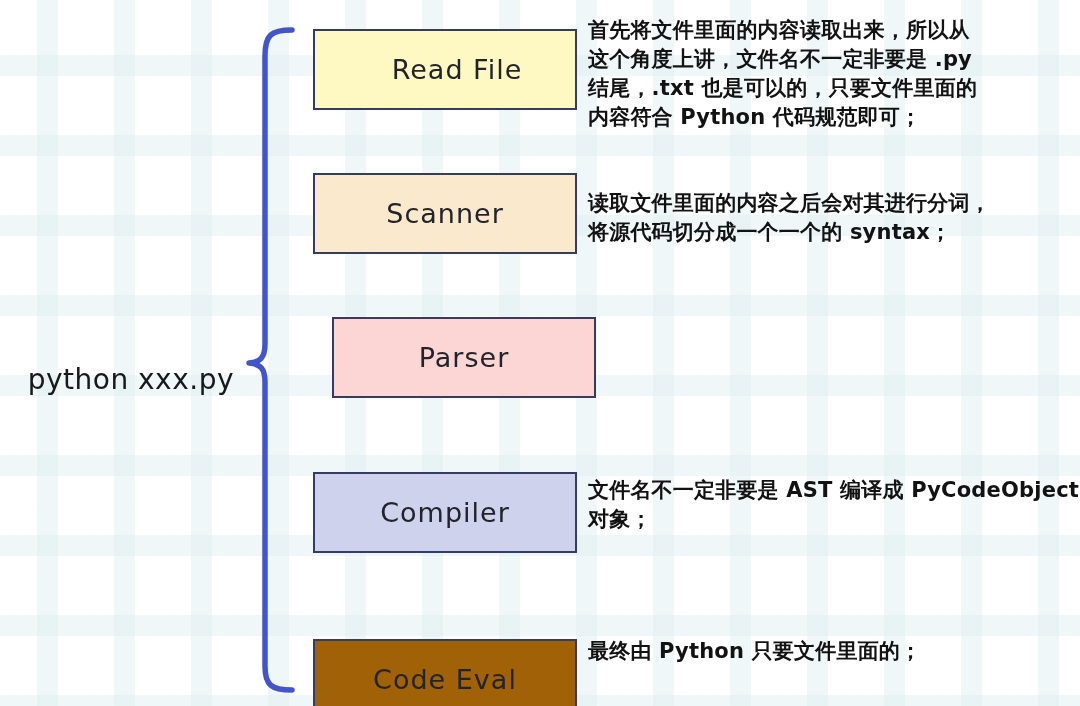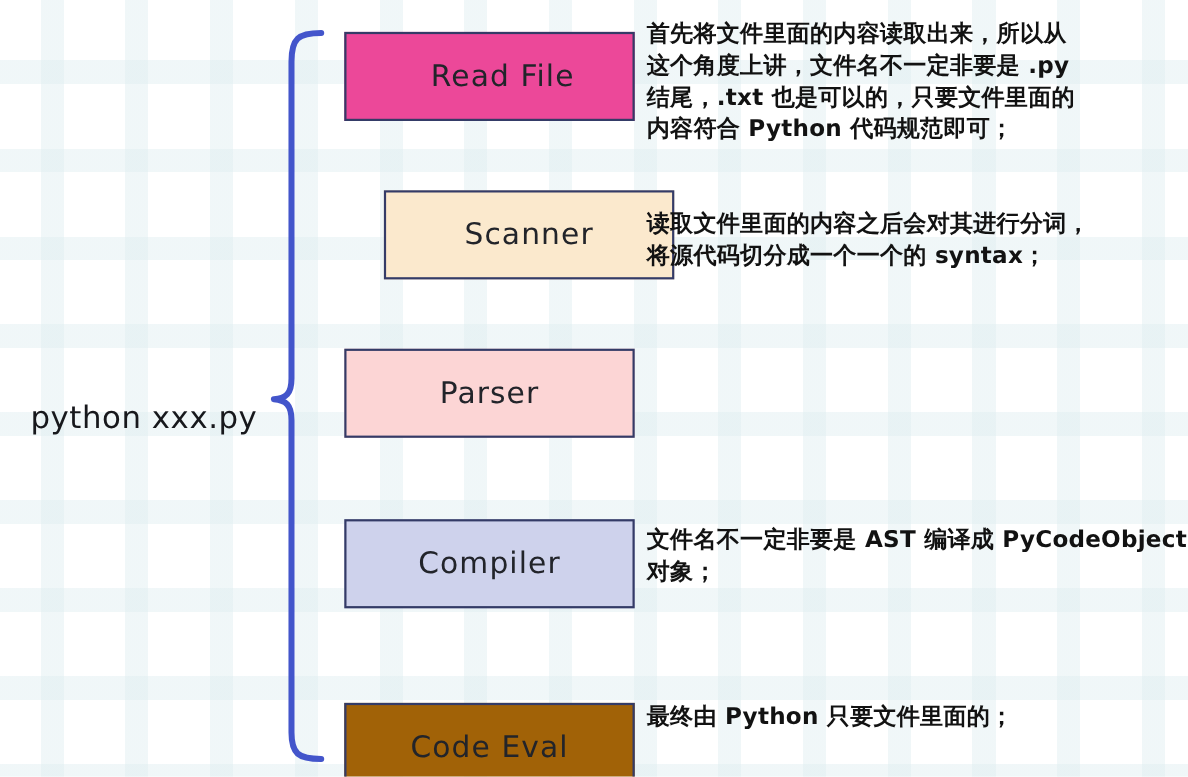--- a/index.html
+++ b/index.html
@@ -74,21 +74,21 @@
     width: 495px;
     font-size: 21px;
     line-height: 29px;
     font-weight: bold;
     color: #121212;
     white-space: pre-line;
     letter-spacing: 0.2px;
   }
   .box-1 { top: 29px; }
   .box-2 { top: 173px; }
-  .box-3 { top: 317px; }
+  .box-3 { top: 317px; margin-left: 19px; }
   .box-4 { top: 472px; }
   .box-5 { top: 607px; }
   .desc-1 { top: 16px; }
   .desc-2 { top: 189px; }
   .desc-3 { top: 327px; }
   .desc-4 { top: 476px; }
   .desc-5 { top: 637px; }
 </style>
 </head>
 <body>
@@ -100,29 +100,29 @@
   <svg class="brace-svg" viewBox="0 0 70 680" aria-hidden="true">
     <path d="M 62 10
              C 41 10, 35 15, 35 36
              L 35 324
              C 35 338, 30 342, 19 343
              C 30 344, 35 348, 35 362
              L 35 646
              C 35 665, 41 670, 62 670" style="stroke: rgb(67, 85, 203);"></path>
   </svg>
 
-  <div class="stage-box box-1" style="background-color: #ec4899; border-color: rgb(52, 59, 103); padding-left: 24px;">
+  <div class="stage-box box-1" style="background-color: #fef9c3; border-color: rgb(52, 59, 103); padding-left: 24px;">
     <span>Read File</span>
   </div>
   <div class="stage-desc desc-1">首先将文件里面的内容读取出来，所以从
 这个角度上讲，文件名不一定非要是 .py
 结尾，.txt 也是可以的，只要文件里面的
 内容符合 Python 代码规范即可；</div>
 
-  <div class="stage-box box-2" style="background-color: rgb(251, 233, 205); border-color: rgb(52, 59, 103); margin-left: 36px;">
+  <div class="stage-box box-2" style="background-color: rgb(251, 233, 205); border-color: rgb(52, 59, 103);">
     <span>Scanner</span>
   </div>
   <div class="stage-desc desc-2">读取文件里面的内容之后会对其进行分词，
 将源代码切分成一个一个的 syntax；</div>
 
   <div class="stage-box box-3" style="background-color: rgb(252, 213, 213); border-color: rgb(52, 59, 103);">
     <span>Parser</span>
   </div>
 
   <div class="stage-box box-4" style="background-color: rgb(206, 210, 236); border-color: rgb(52, 59, 103);">

